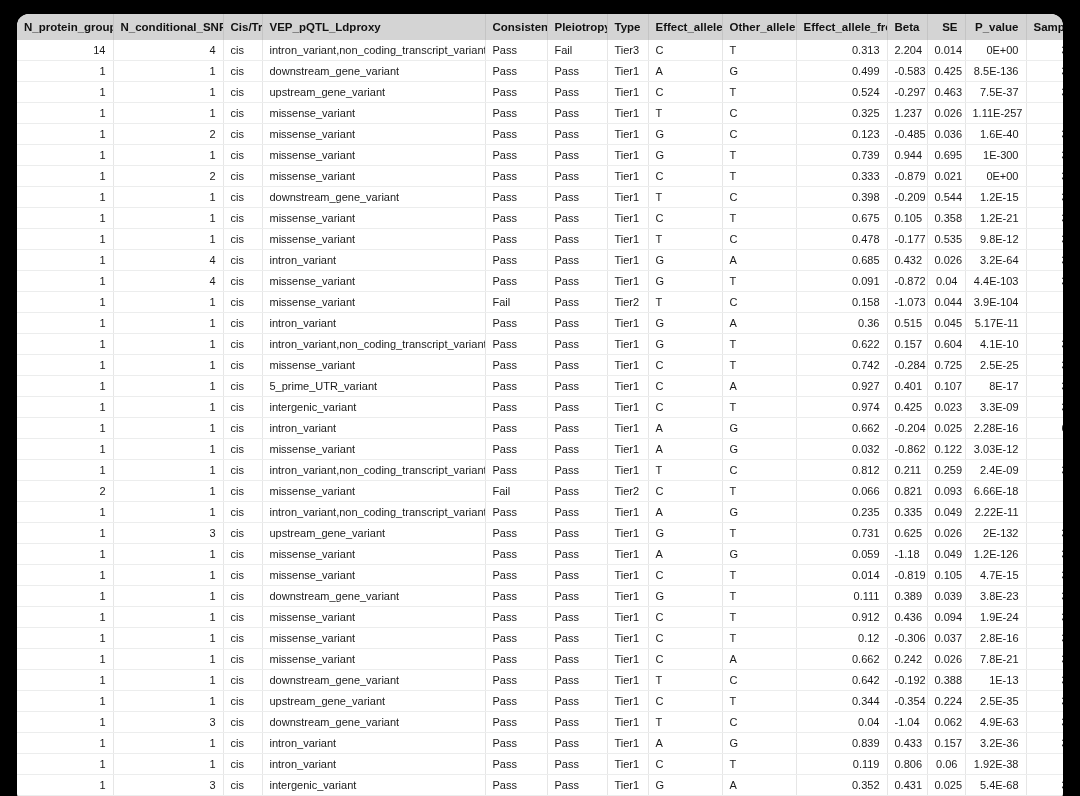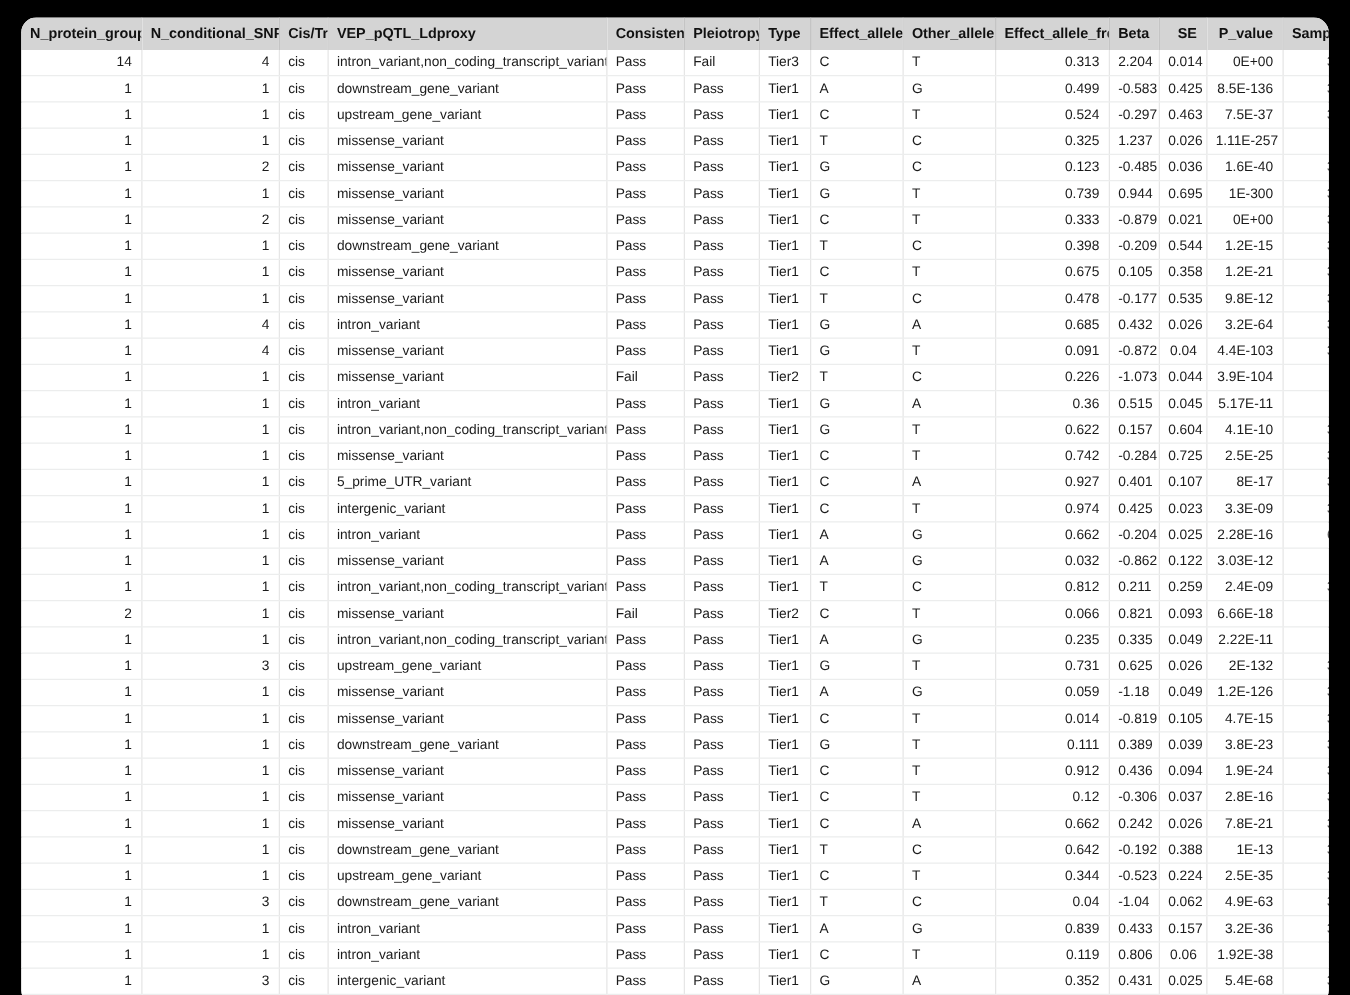--- a/index.html
+++ b/index.html
@@ -323,21 +323,21 @@
           <tr>
             <td class="num">1</td>
             <td class="num">1</td>
             <td class="">cis</td>
             <td class="">missense_variant</td>
             <td class="">Fail</td>
             <td class="">Pass</td>
             <td class="">Tier2</td>
             <td class="">T</td>
             <td class="">C</td>
-            <td class="num">0.226</td>
+            <td class="num">0.158</td>
             <td class="num">-1.073</td>
             <td class="num">0.044</td>
             <td class="num">3.9E-104</td>
             <td class="num">996</td>
           </tr>
           <tr>
             <td class="num">1</td>
             <td class="num">1</td>
             <td class="">cis</td>
             <td class="">intron_variant</td>
@@ -628,21 +628,21 @@
             <td class="num">1</td>
             <td class="num">1</td>
             <td class="">cis</td>
             <td class="">upstream_gene_variant</td>
             <td class="">Pass</td>
             <td class="">Pass</td>
             <td class="">Tier1</td>
             <td class="">C</td>
             <td class="">T</td>
             <td class="num">0.344</td>
-            <td class="num">-0.523</td>
+            <td class="num">-0.354</td>
             <td class="num">0.224</td>
             <td class="num">2.5E-35</td>
             <td class="num">3200</td>
           </tr>
           <tr>
             <td class="num">1</td>
             <td class="num">3</td>
             <td class="">cis</td>
             <td class="">downstream_gene_variant</td>
             <td class="">Pass</td>

